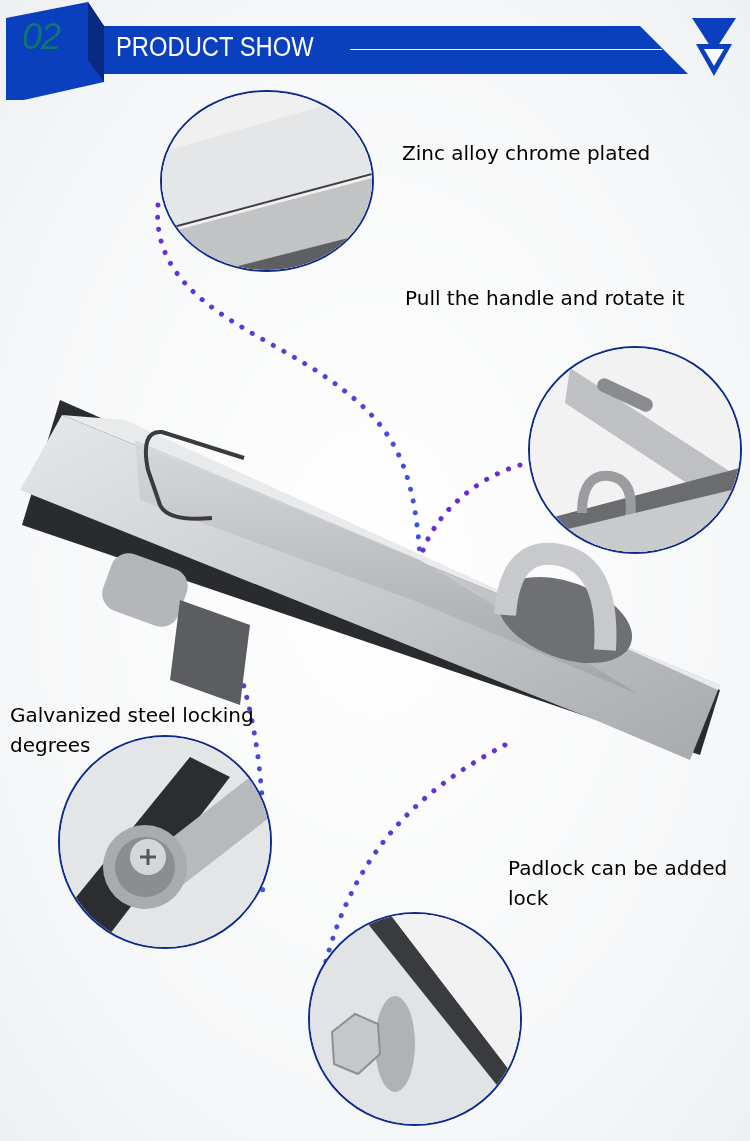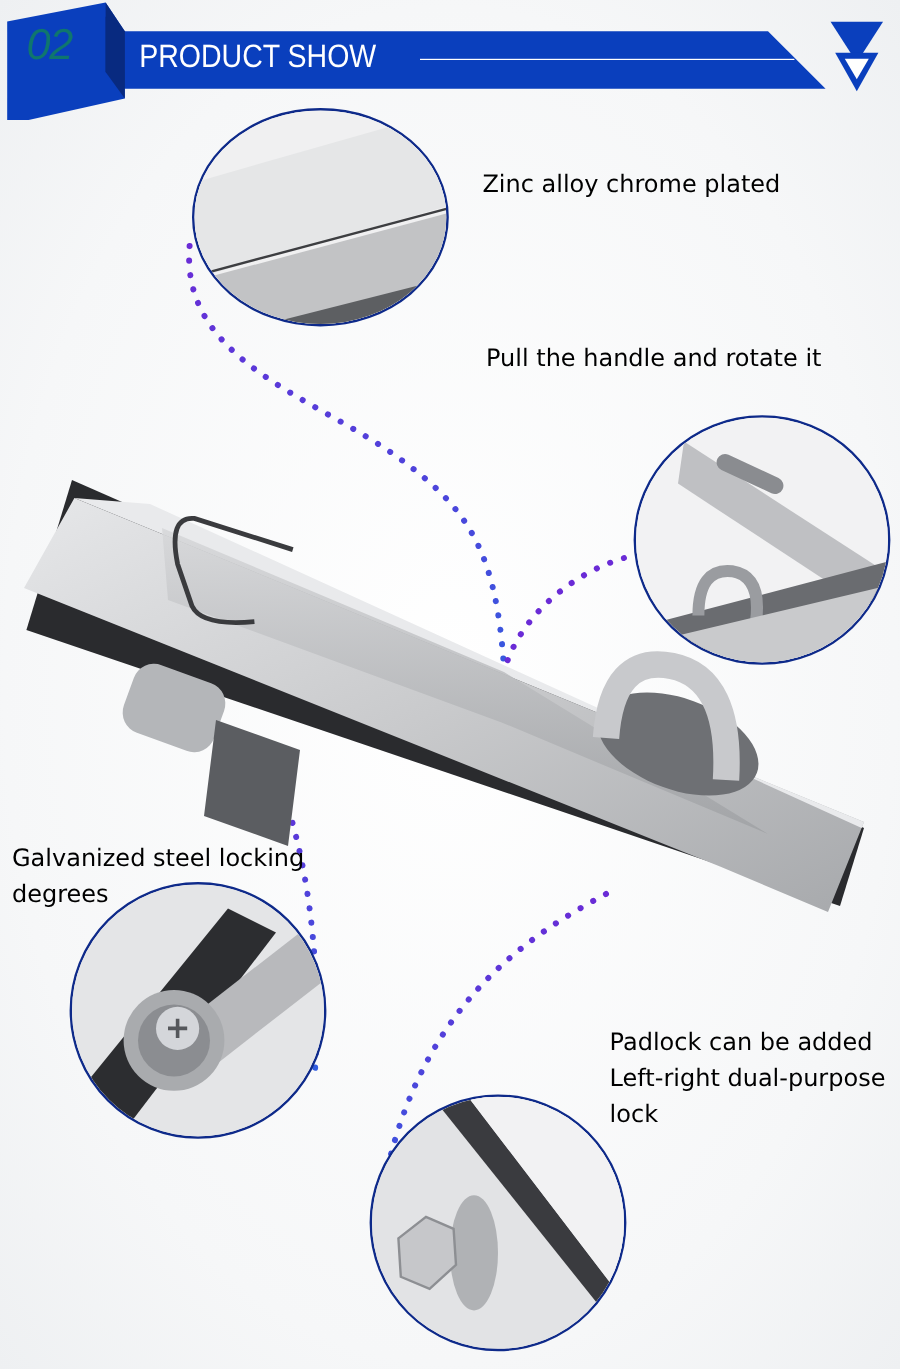--- a/index.html
+++ b/index.html
@@ -128,15 +128,14 @@
 </div>
 <div class="label" style="left:405px;top:283px;">
   <div>Pull the handle and rotate it</div>
 </div>
 <div class="label" style="left:10px;top:700px;">
   <div>Galvanized steel locking</div>
   <div>degrees</div>
 </div>
 <div class="label" style="left:508px;top:853px;">
   <div>Padlock can be added</div>
-  <div>Left-right dual-purpose</div>
   <div>lock</div>
 </div>
 
 </body></html>

